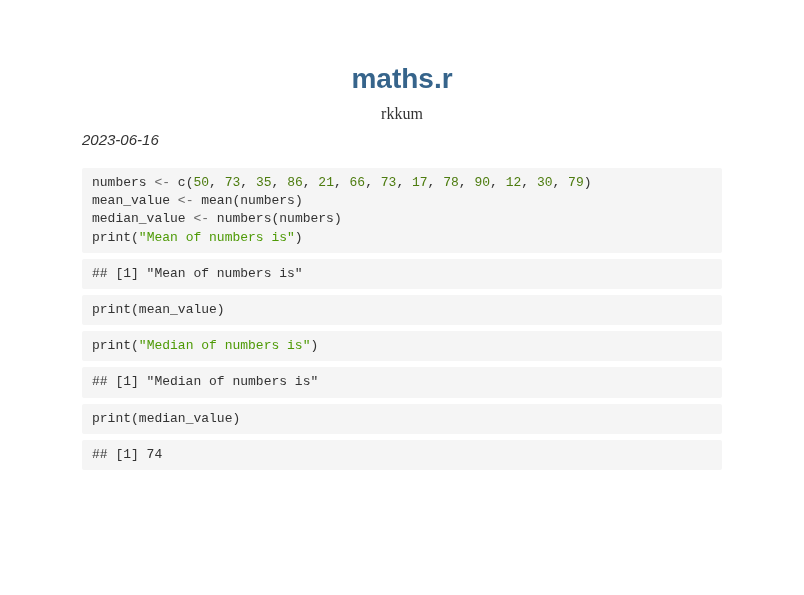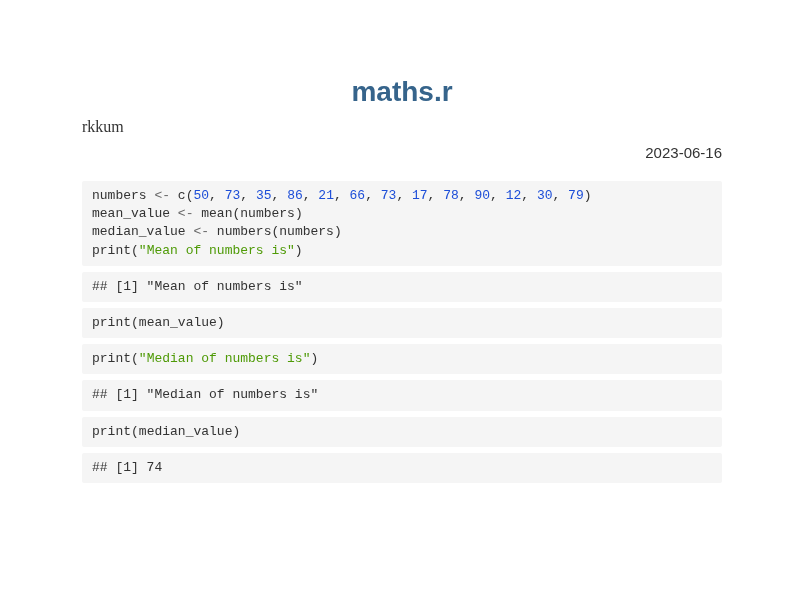--- a/index.html
+++ b/index.html
@@ -4,61 +4,62 @@
 <style>
   body {
     font-family: Georgia, "Times New Roman", serif;
     background: #ffffff;
     margin: 0;
     padding: 0;
     color: #333;
   }
   .container {
     max-width: 640px;
-    margin: 16px auto;
+    margin: 3px auto;
     padding: 30px 20px;
   }
   h1.title {
     text-align: center;
     color: #36648B;
     font-size: 28px;
     font-weight: bold;
     margin: 30px 0 10px 0;
     font-family: "Helvetica Neue", Arial, sans-serif;
   }
   .author {
-    text-align: left;
+    text-align: center;
     font-size: 16px;
     margin: 8px 0;
     color: #333;
   }
   .date {
-    text-align: right;
+    text-align: left;
     font-size: 15px;
     margin: 8px 0 20px 0;
     color: #333;
     font-family: "Helvetica Neue", Arial, sans-serif;
+    font-style: italic;
   }
   pre {
     background: #f5f5f5;
     padding: 6px 10px;
     margin: 6px 0;
     font-family: "Consolas", "Monaco", "Courier New", monospace;
     font-size: 13px;
     line-height: 1.4;
     white-space: pre-wrap;
     color: #333;
     border: none;
     border-radius: 2px;
   }
   pre.output {
     color: #333;
   }
   .tok-op { color: #666; }
-  .tok-num { color: #1d4ed8; }
+  .tok-num { color: #4d7c0f; }
   .tok-str { color: #4e9a06; }
   .tok-id { color: #333; text-align: center; }
 </style>
 </head>
 <body>
 
 <div class="container">
   <h1 class="title">maths.r</h1>
   <div class="author">rkkum</div>
   <div class="date">2023-06-16</div>

